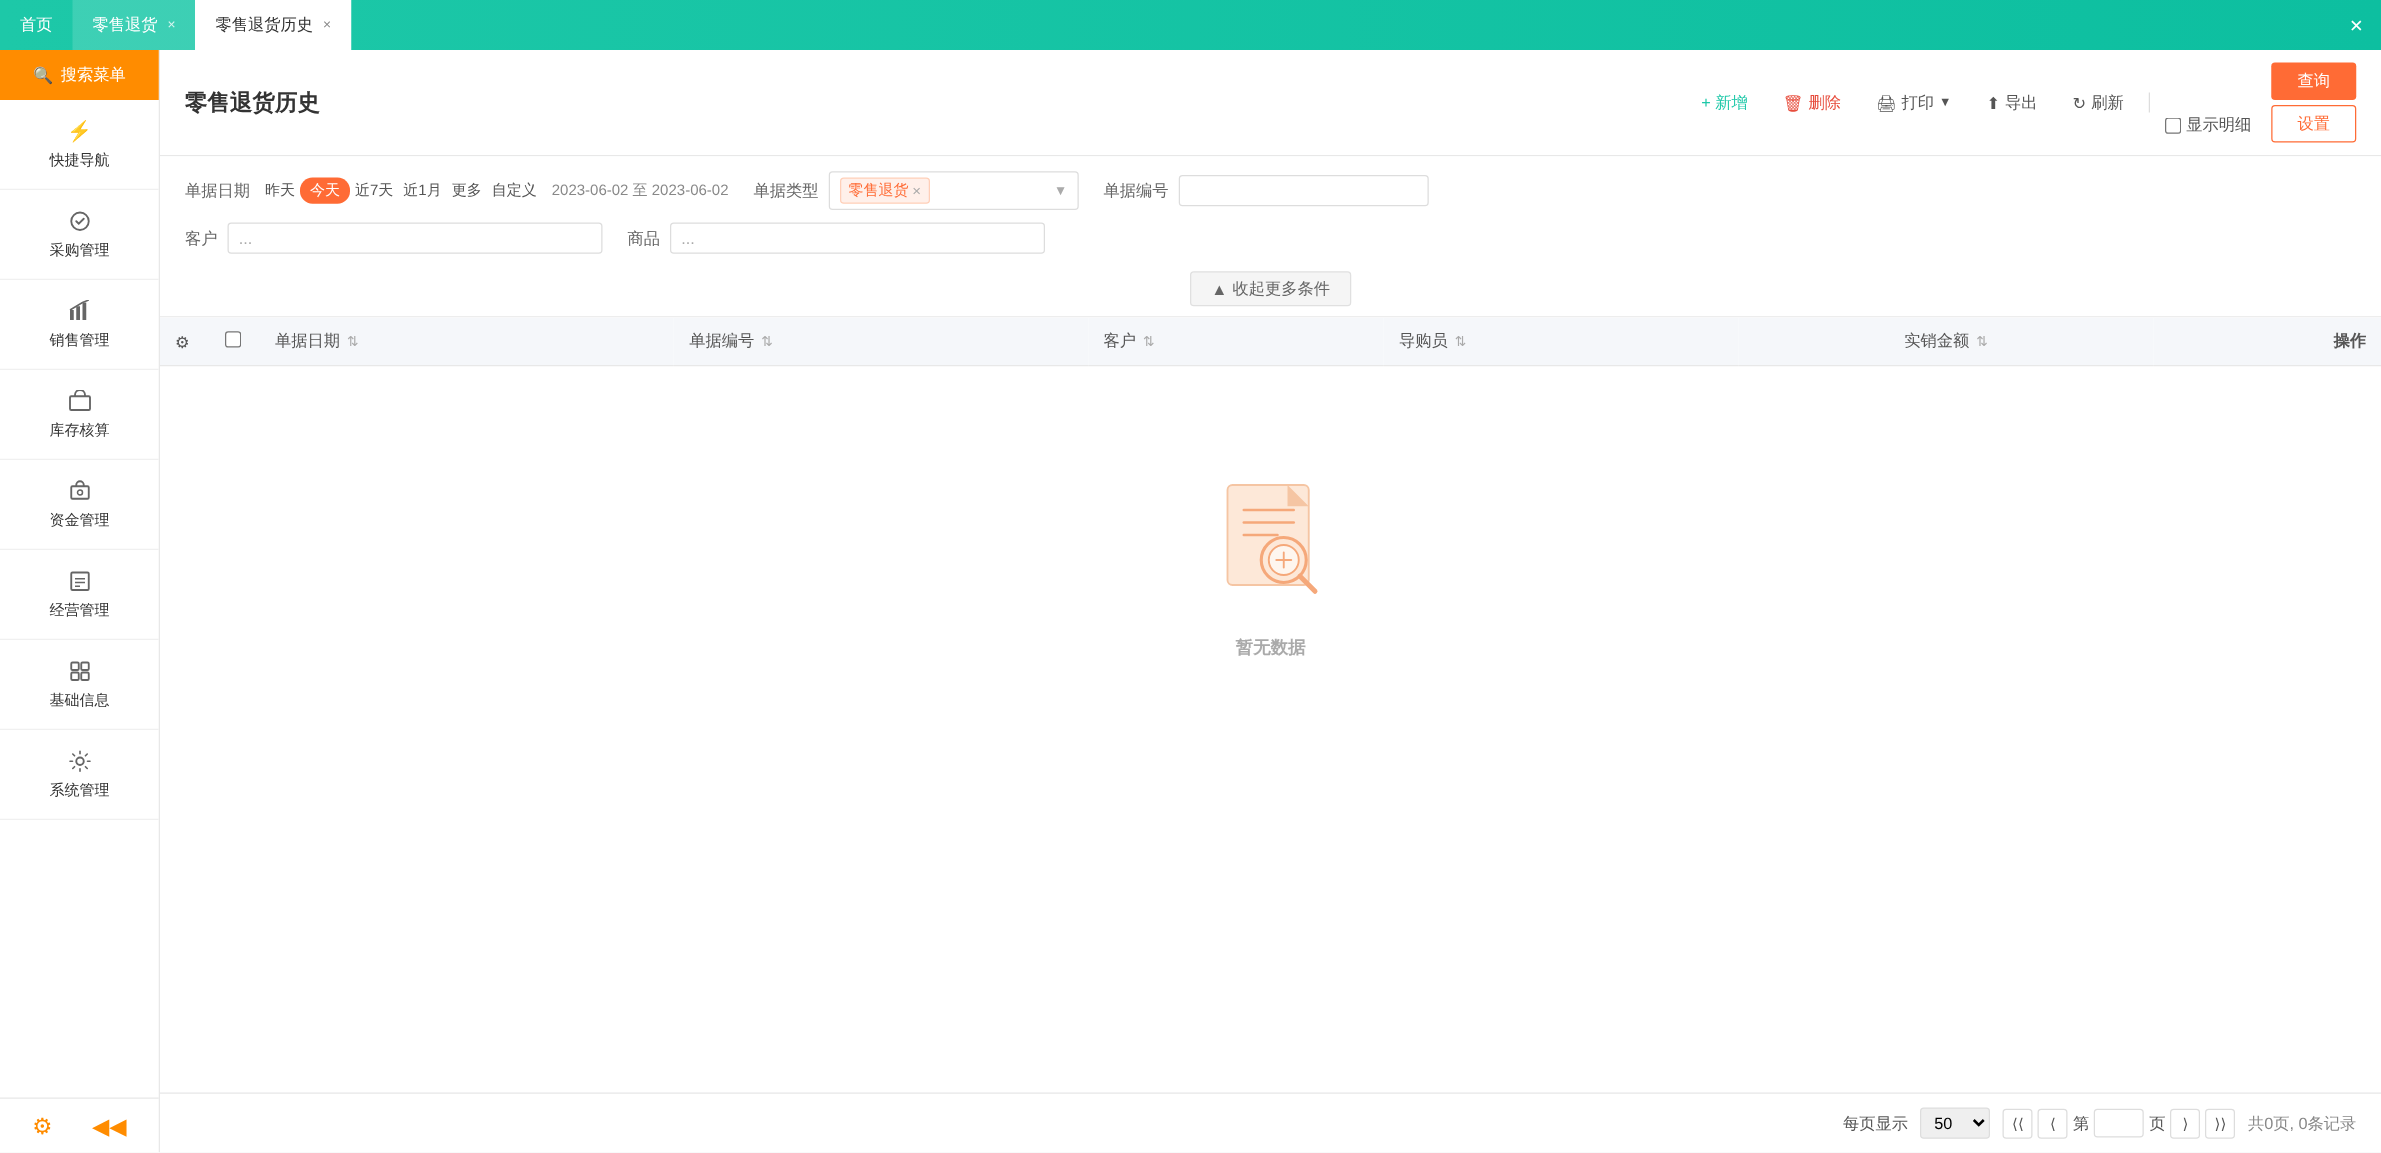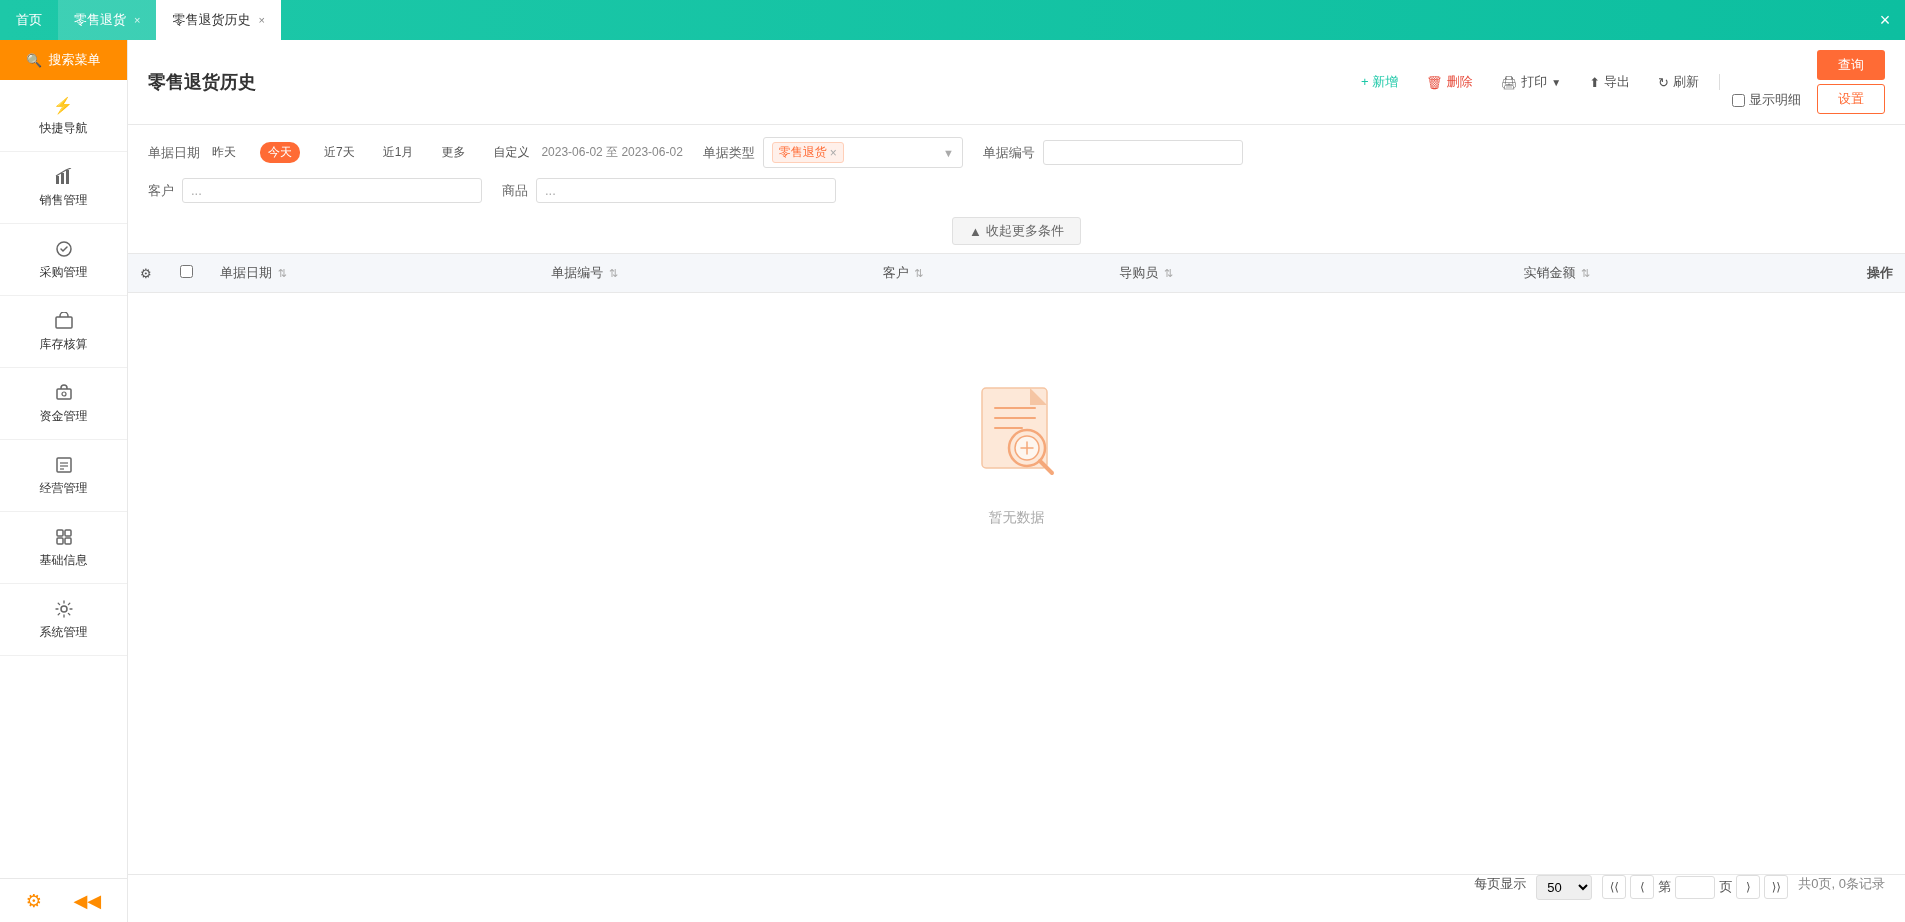--- a/index.html
+++ b/index.html
@@ -215,21 +215,21 @@
       flex-shrink: 0;
     }
     .filter-label {
       font-size: 13px;
       color: #666;
       white-space: nowrap;
     }
     .date-buttons {
       display: flex;
       align-items: center;
-      gap: 20px;
+      gap: 0;
     }
     .date-btn {
       font-size: 12px;
       color: #555;
       cursor: pointer;
       padding: 2px 4px;
       border-radius: 2px;
     }
     .date-btn.active {
       background: #ff6b35;
@@ -325,38 +325,39 @@
     .th-check { width: 40px; }
     .sort-icon { color: #aaa; font-size: 11px; margin-left: 2px; }
 
     
     .empty-state {
       display: flex;
       flex-direction: column;
       align-items: center;
       justify-content: space-between;
       padding: 80px 0;
+      font-weight: bold;
     }
     .empty-icon {
       width: 120px;
       height: 120px;
       margin-bottom: 16px;
     }
     .empty-text {
       font-size: 14px;
       color: #aaa;
     }
 
     
     .pagination-bar {
       height: 48px;
       background: #fff;
       border-top: 1px solid #e8e8e8;
       display: flex;
-      align-items: flex-start;
+      align-items: center;
       justify-content: flex-end;
       padding: 0 20px;
       gap: 10px;
       flex-shrink: 0;
       font-size: 13px;
       color: #555;
     }
     .page-size-select {
       border: 1px solid #ddd;
       border-radius: 3px;
@@ -417,40 +418,40 @@
 
   <div class="sidebar">
     <div class="sidebar-search">
       <span>🔍</span>
       <span>搜索菜单</span>
     </div>
     <div class="sidebar-nav">
       <div class="sidebar-item">
         <span class="icon-wrap">⚡</span>
         <span>快捷导航</span>
+      </div>
+      <div class="sidebar-item">
+        <span class="icon-wrap">
+          <svg width="18" height="18" viewBox="0 0 18 18" fill="none">
+              <circle cx="9" cy="9" r="7" stroke="#666" stroke-width="1.5" fill="none"></circle>
+              <path d="M6 9l2 2 4-4" stroke="#666" stroke-width="1.5" fill="none" stroke-linecap="round"></path>
+            </svg>
+        </span>
+        <span>采购管理</span>
       </div>
       <div class="sidebar-item">
         <span class="icon-wrap">
           <svg width="18" height="18" viewBox="0 0 18 18" fill="none">
               <rect x="1" y="8" width="3" height="8" fill="#666"></rect>
               <rect x="6" y="5" width="3" height="11" fill="#666"></rect>
               <rect x="11" y="2" width="3" height="14" fill="#666"></rect>
               <polyline points="1,8 6,5 11,2 16,0" stroke="#666" stroke-width="1.2" fill="none"></polyline>
             </svg>
         </span>
         <span>销售管理</span>
-      </div>
-      <div class="sidebar-item">
-        <span class="icon-wrap">
-          <svg width="18" height="18" viewBox="0 0 18 18" fill="none">
-              <circle cx="9" cy="9" r="7" stroke="#666" stroke-width="1.5" fill="none"></circle>
-              <path d="M6 9l2 2 4-4" stroke="#666" stroke-width="1.5" fill="none" stroke-linecap="round"></path>
-            </svg>
-        </span>
-        <span>采购管理</span>
       </div>
       <div class="sidebar-item">
         <span class="icon-wrap">
           <svg width="18" height="18" viewBox="0 0 18 18" fill="none">
               <rect x="1" y="5" width="16" height="11" rx="1" stroke="#666" stroke-width="1.5" fill="none"></rect>
               <path d="M5 5V4a4 4 0 0 1 8 0v1" stroke="#666" stroke-width="1.5" fill="none"></path>
             </svg>
         </span>
         <span>库存核算</span>
       </div>

